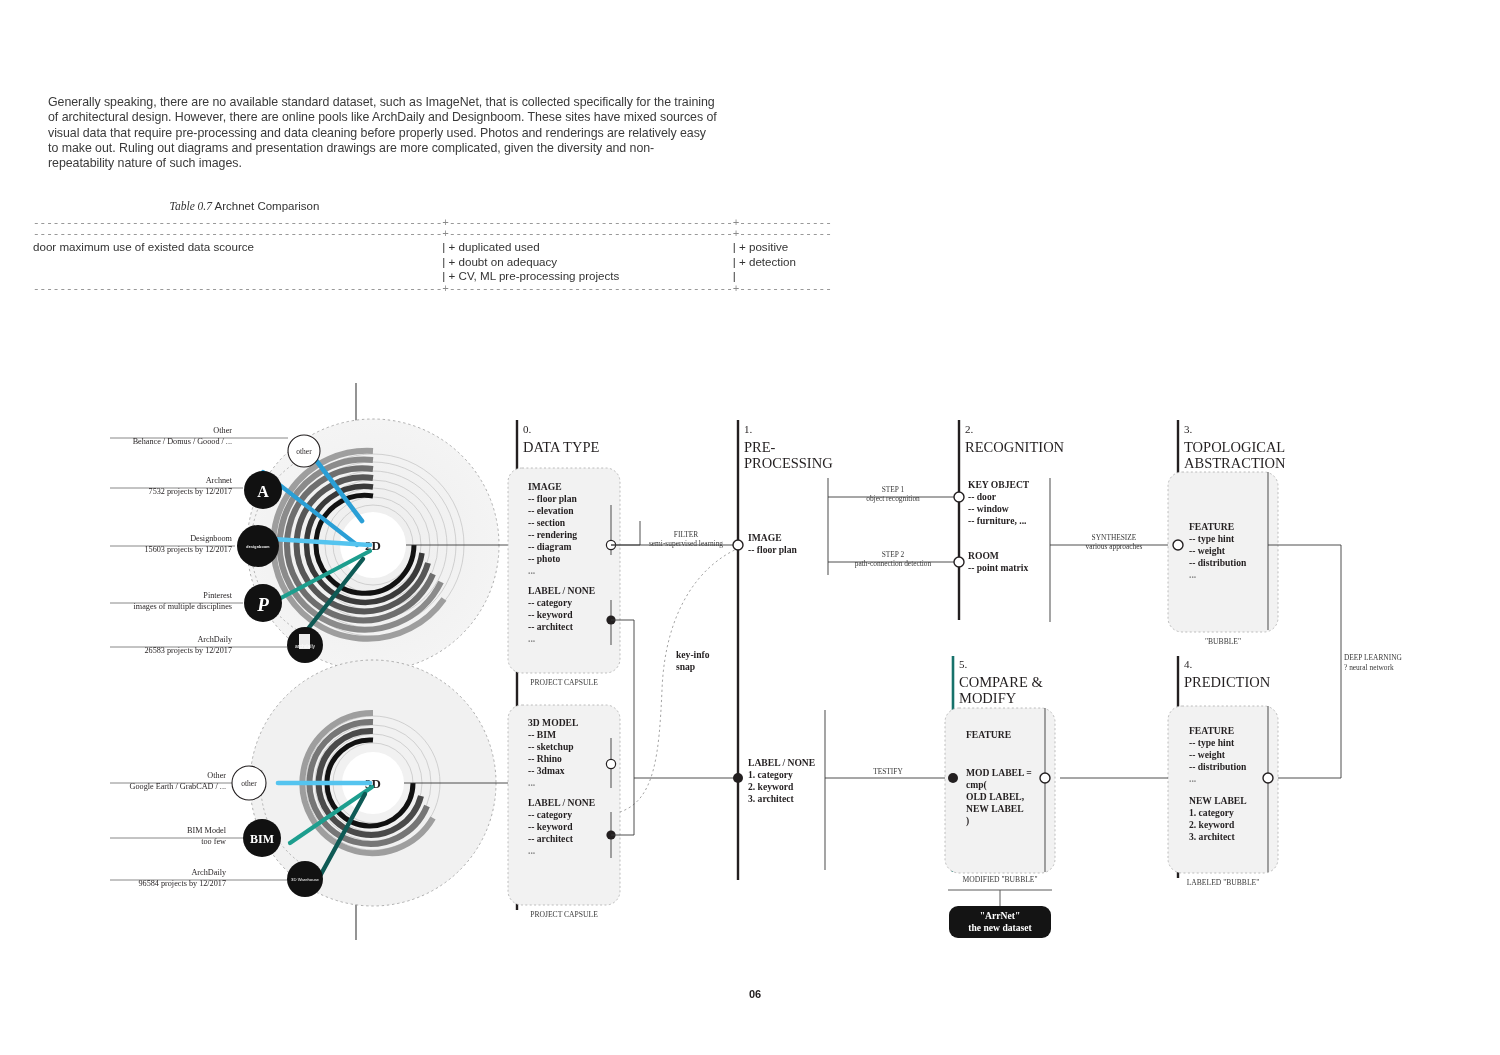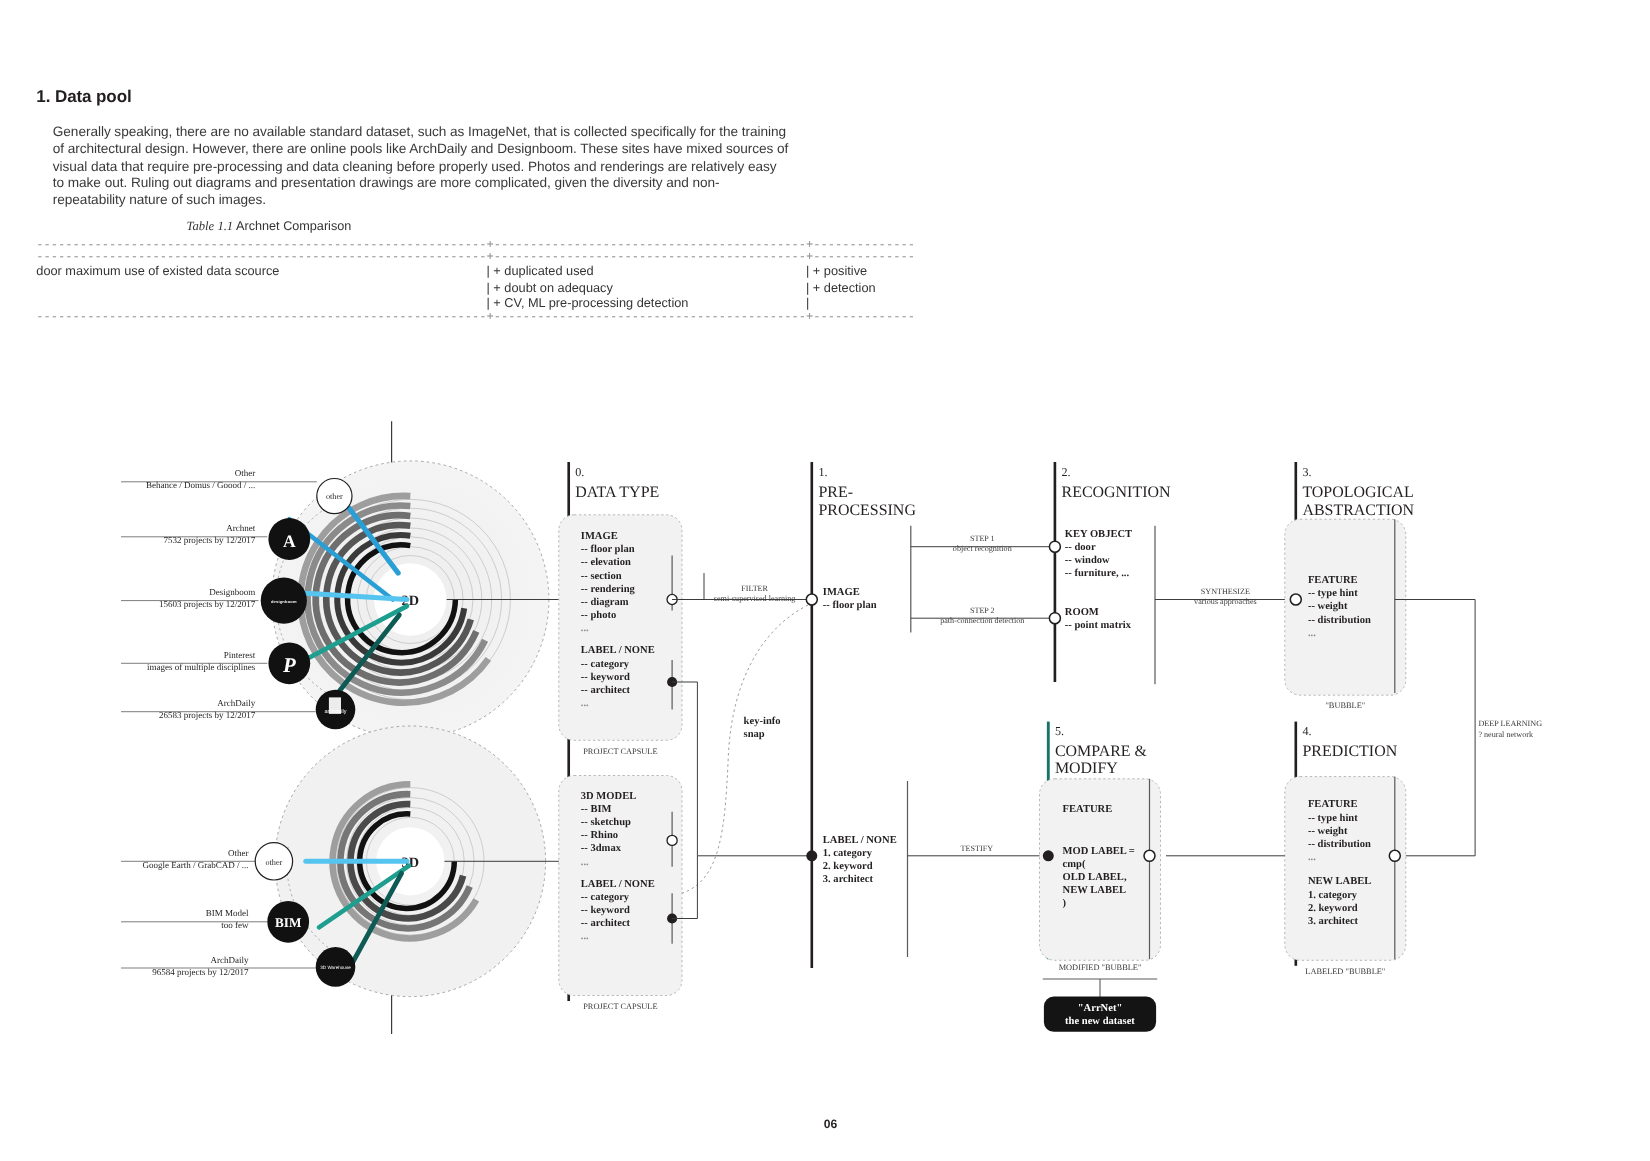--- a/index.html
+++ b/index.html
@@ -35,35 +35,34 @@
       font-family:"Liberation Mono", monospace; }
   .cellpad { padding:4px 0 6px 0; }
   .c1 { width:330px; }
   .c2 { width:245px; }
   .c3 { width:80px; }
   .lin { display:block; line-height:14.5px; }
   
   #diagram { position:absolute; left:0; top:360px; width:1500px; height:600px; }
   #diagram svg { display:block; }
   
-  #pagenum { position:absolute; left:0; top:1016px; width:1500px;
+  #pagenum { position:absolute; left:0; top:988px; width:1500px;
       text-align:center; font-size:11px; font-weight:bold; color:#231f20;padding-left:10px; }
   
 </style>
 </head>
 <body>
 
 <div id="intro">
-  <h1>1. Data pool</h1>
   <p>Generally speaking, there are no available standard dataset, such as ImageNet, that is collected specifically for the training of architectural design. However, there are online pools like ArchDaily and Designboom. These sites have mixed sources of visual data that require pre-processing and data cleaning before properly used. Photos and renderings are relatively easy to make out. Ruling out diagrams and presentation drawings are more complicated, given the diversity and non-repeatability nature of such images.</p>
 </div>
 
 <div id="tablewrap">
   <div id="tbl-caption">
-    <span class="ital">Table 1.1</span>
+    <span class="ital">Table 0.7</span>
     <span>Archnet Comparison</span>
   </div>
   <table class="cmp">
     <tbody>
         <tr>
       <td class="c1">
             <div class="rule">--------------------------------------------------------------</div>
           </td>
       <td class="c2">
             <div class="rule">+-------------------------------------------</div>
@@ -83,21 +82,21 @@
             <div class="rule">+--------------</div>
           </td>
     </tr>
     <tr>
       <td class="c1 cellpad">
             <span class="lin">door maximum use of existed data scource</span>
           </td>
       <td class="c2 cellpad">
         <span class="lin">| + duplicated used</span>
         <span class="lin">| + doubt on adequacy</span>
-        <span class="lin">| + CV, ML pre-processing detection</span>
+        <span class="lin">| + CV, ML pre-processing projects</span>
       </td>
       <td class="c3 cellpad">
         <span class="lin">| + positive</span>
         <span class="lin">| + detection</span>
         <span class="lin">|</span>
       </td>
     </tr>
     <tr>
       <td class="c1">
             <div class="rule">--------------------------------------------------------------</div>

